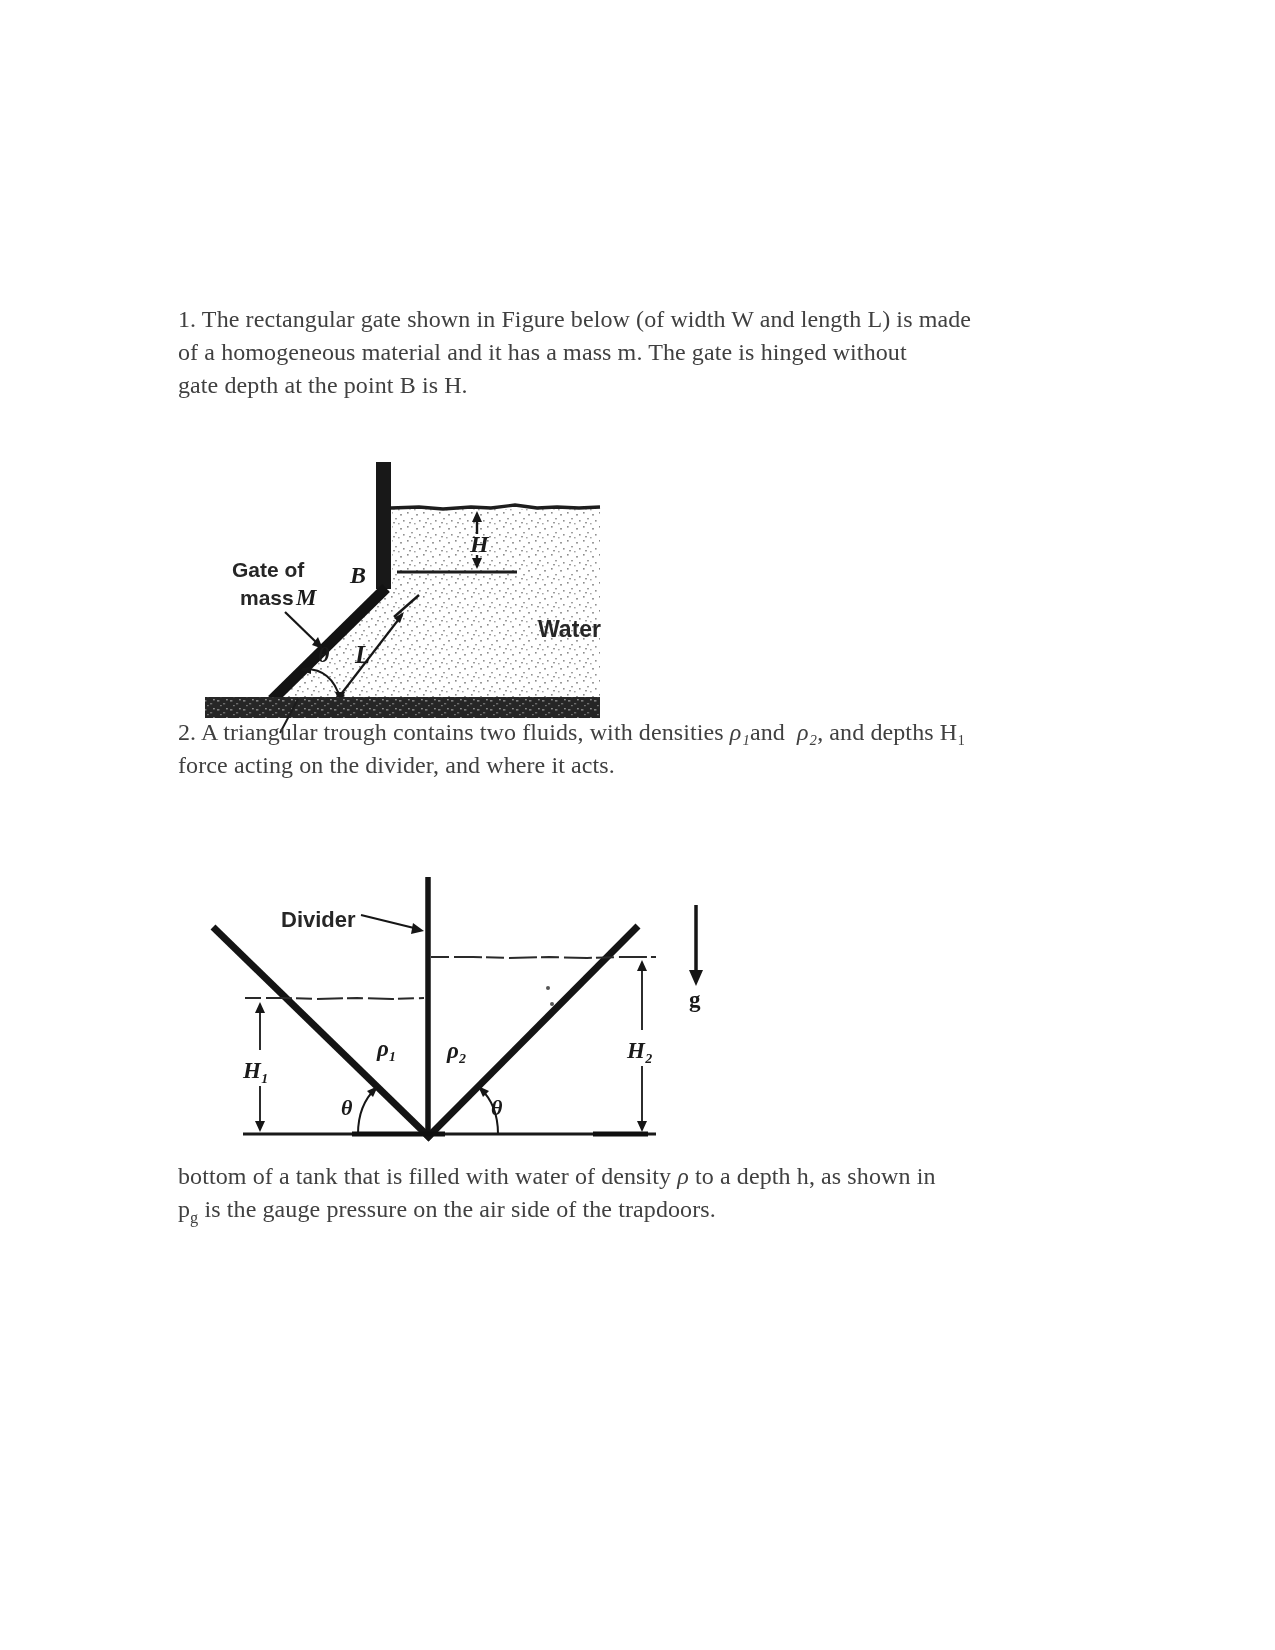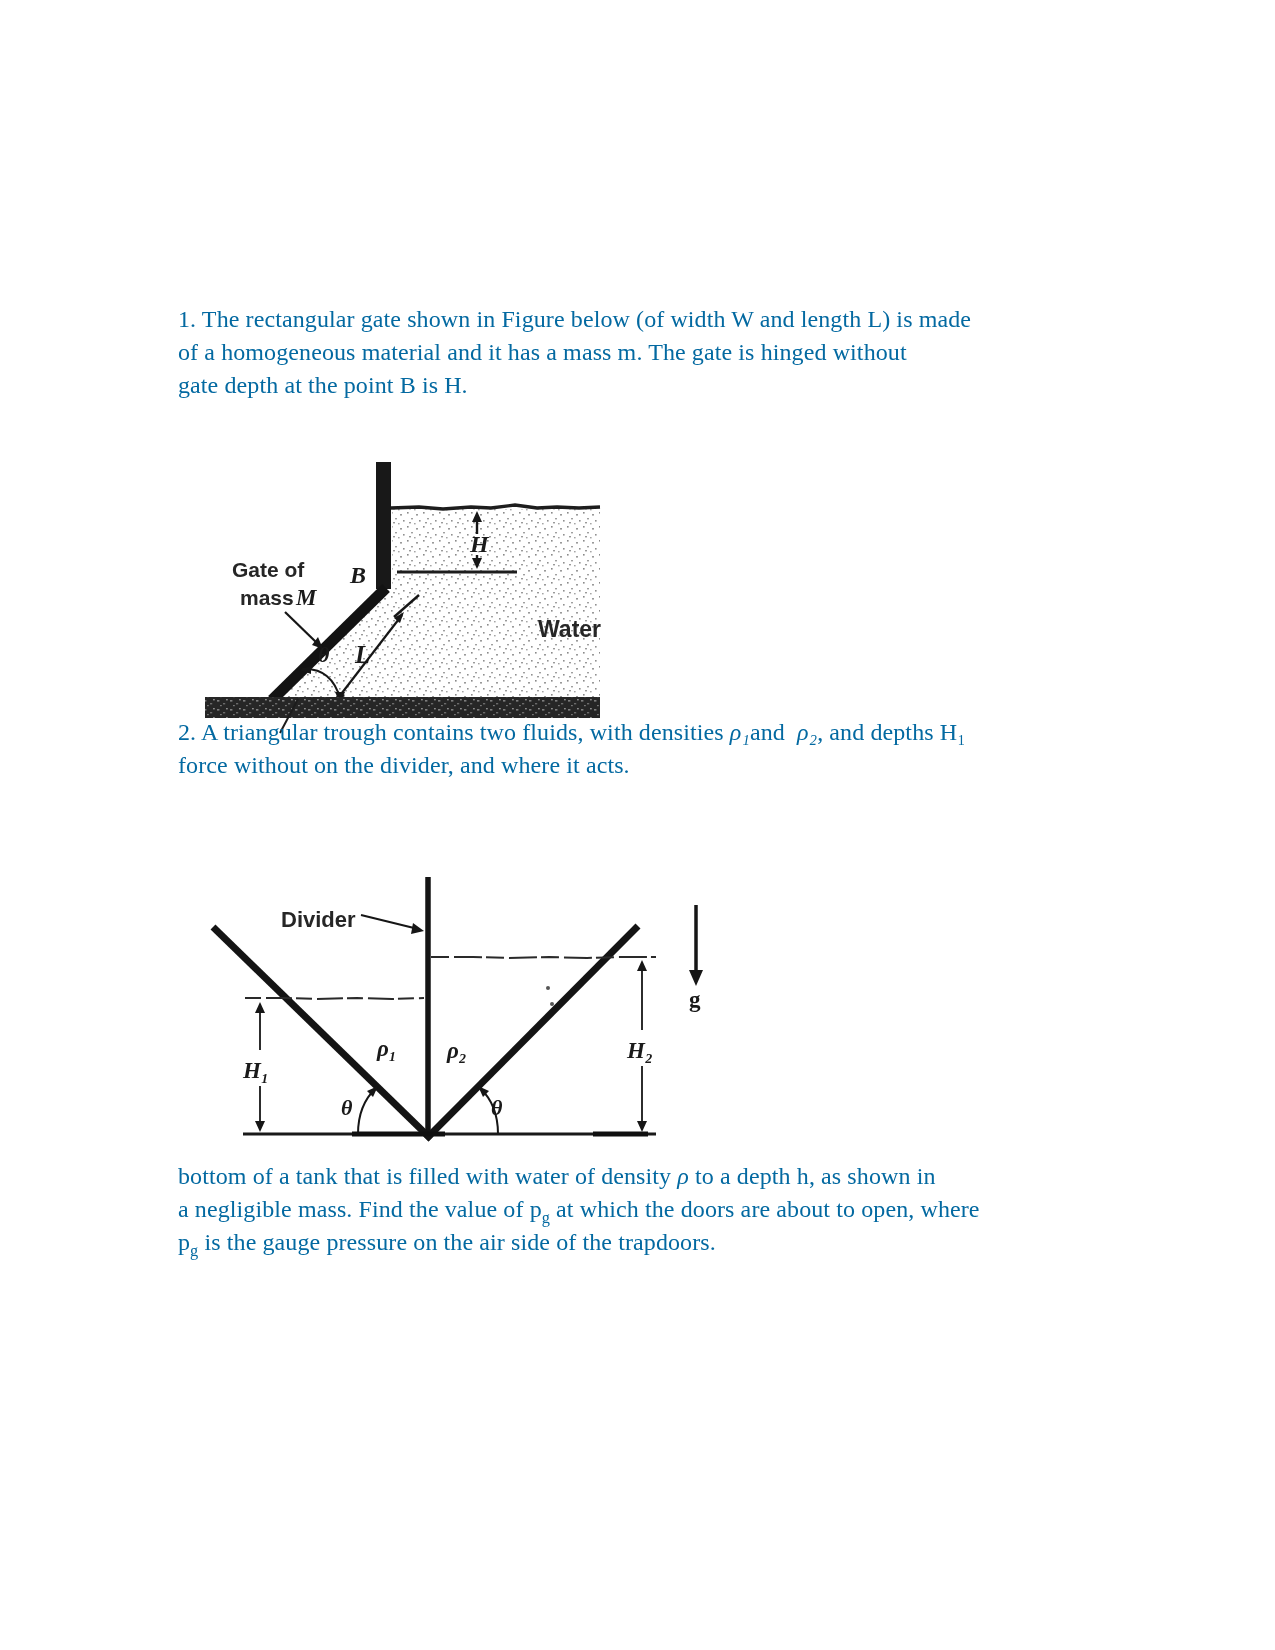--- a/index.html
+++ b/index.html
@@ -12,21 +12,21 @@
     font-family:"Liberation Serif", serif;
     color:#1b1b1b;
   }
   .para{position:absolute;left:178px;}
   .pline{
     font-size:24px;
     line-height:33px;
     height:33px;
     white-space:nowrap;
     letter-spacing:0.1px;
-    color:#0369a1;
+    color:#404040;
   }
   .pline sub{font-size:0.68em;line-height:0;}
   .seg-i{font-style:italic;}
   .figwrap{position:absolute;}
   svg{display:block;}
   svg text{font-family:"Liberation Serif", serif;fill:#1a1a1a;}
   .fmath{font-family:"Liberation Serif", serif;font-style:italic;font-weight:bold;}
   .flabel{font-family:"Liberation Sans", sans-serif;font-weight:bold;fill:#262626;}
   .ink{stroke:#161616;}
 </style>
@@ -108,21 +108,21 @@
       <g>
         <rect x="15" y="242" width="395" height="21" fill="#262626"></rect>
         <rect x="15" y="242" width="395" height="21" fill="url(#gspeck)"></rect>
         <line x1="108" y1="244" x2="90" y2="278" stroke="#1d1d1d" stroke-width="2"></line>
       </g>
     </svg>
   </div>
 
   <div class="para" style="top:716px;">
     <div class="pline"><span>2. A triangular trough contains two fluids, with densities </span><span class="seg-i">ρ₁</span><span>and&nbsp; </span><span class="seg-i">ρ₂</span><span>, and depths H₁</span></div>
-    <div class="pline"><span>force without on the divider, and where it acts.</span></div>
+    <div class="pline"><span>force acting on the divider, and where it acts.</span></div>
   </div>
 
   <div class="figwrap" style="left:195px;top:868px;">
     <svg width="530" height="278" viewBox="0 0 530 278">
 
       <line x1="233" y1="9" x2="233" y2="268" stroke="#141414" stroke-width="5.5"></line>
 
       <line x1="18" y1="59" x2="236" y2="271" stroke="#141414" stroke-width="7"></line>
       <line x1="231" y1="271" x2="443" y2="58" stroke="#141414" stroke-width="7"></line>
 
@@ -177,17 +177,16 @@
       </g>
       <text x="494" y="139" font-size="23" font-weight="bold">g</text>
 
       <circle cx="353" cy="120" r="2" fill="#555"></circle>
       <circle cx="357" cy="136" r="2" fill="#555"></circle>
     </svg>
   </div>
 
   <div class="para" style="top:1160px;">
     <div class="pline"><span>bottom of a tank that is filled with water of density </span><span class="seg-i">ρ</span><span> to a depth h, as shown in</span></div>
-    <div class="pline"><span>a negligible mass. Find the value of p</span><sub>g</sub><span> at which the doors are about to open, where</span></div>
     <div class="pline"><span>p</span><sub>g</sub><span> is the gauge pressure on the air side of the trapdoors.</span></div>
   </div>
 
 </div>
 
 </body></html>

